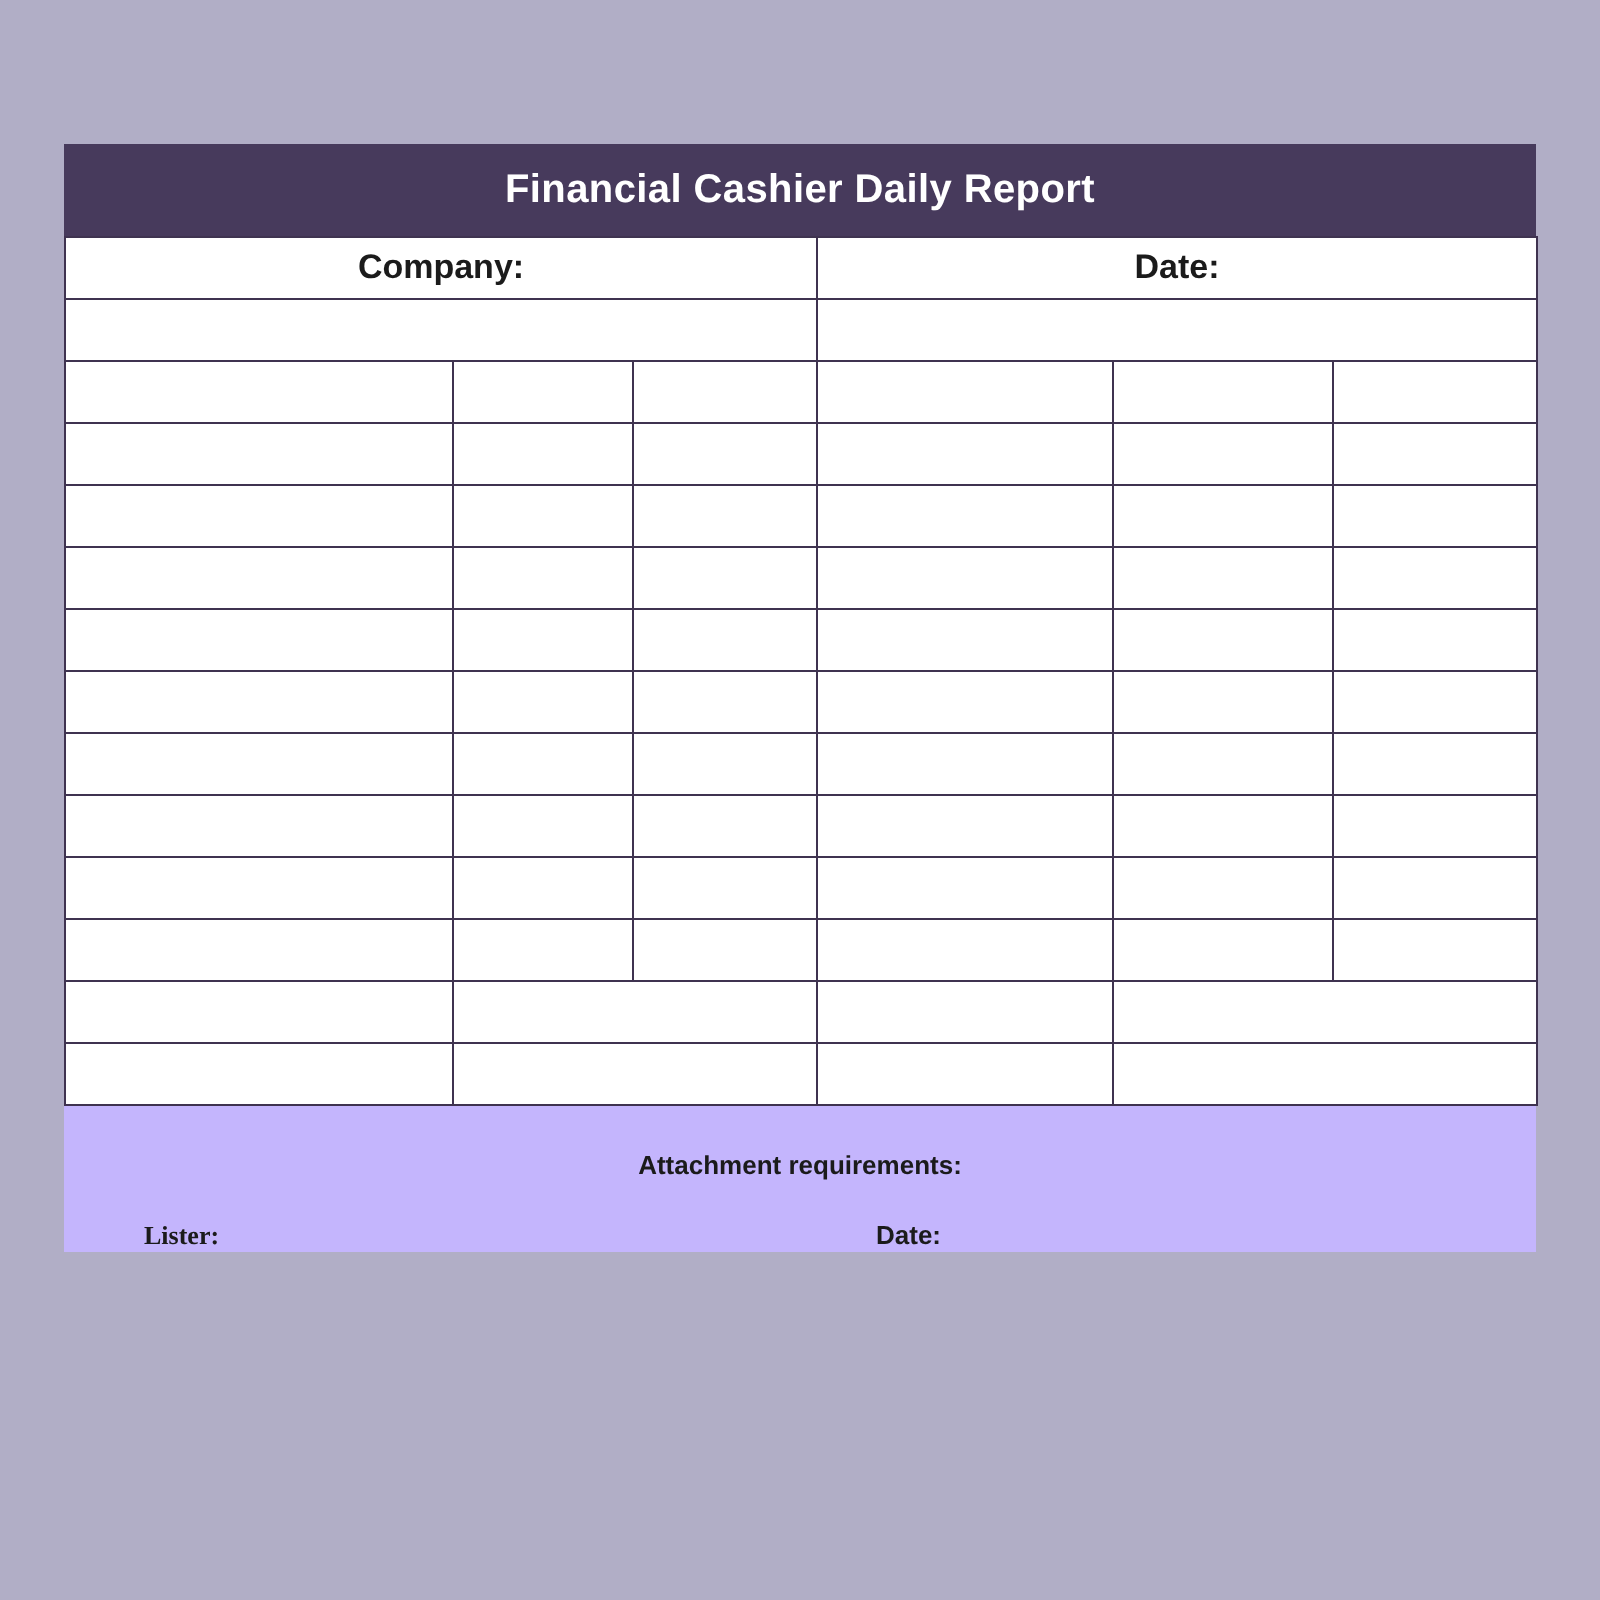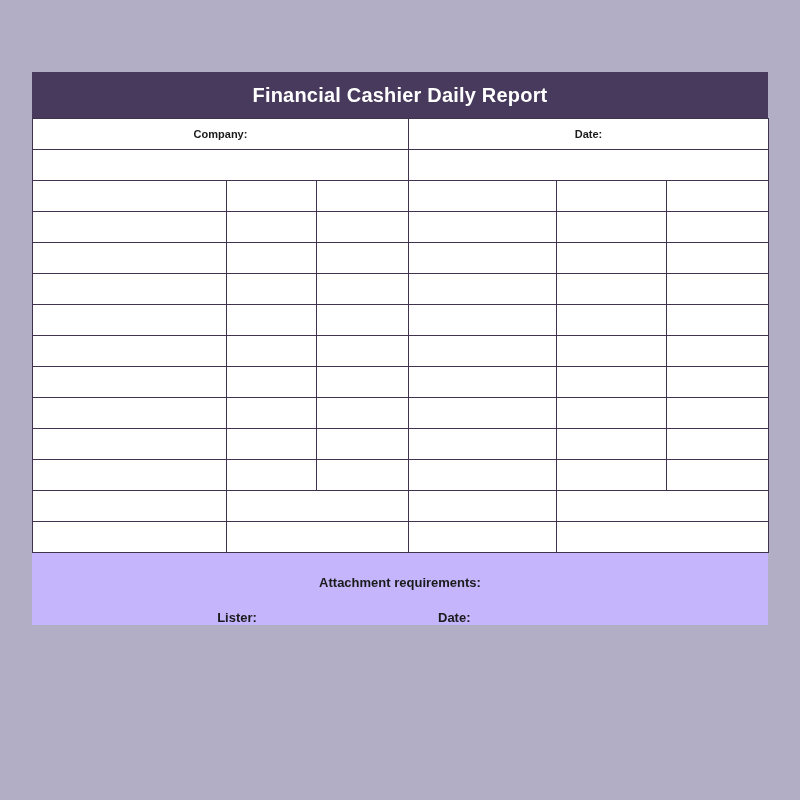--- a/index.html
+++ b/index.html
@@ -64,21 +64,21 @@
     border: 1px solid #473a5c;
   }
   td.hdr {
     background: #473a5c;
     color: #ffffff;
     border: 1px solid #5d4f72;
     font-size: 13px;
   }
   td.label {
     font-weight: bold;
-    font-size: 11px;
+    font-size: 17px;
     background: #ffffff;
     border: none;
   }
   .row-empty td {
     height: 30px;
   }
   .footer {
     position: relative;
     background: #c4b5fd;
   }
@@ -94,21 +94,21 @@
     padding-top: 20px;
     font-weight: bold;
     font-size: 13px;
     color: #1b1b1b;
   }
   .sig-cell {
     flex: 1 1 0;
     text-align: center;
   }
   .sig-cell.first { text-align: left; padding-left: 62px; }
-  .sig-cell.second { text-align: center; padding-left: 40px; }
+  .sig-cell.second { text-align: left; padding-left: 40px; font-family: Liberation Serif, serif; }
   .sig-cell.third { text-align: left; padding-left: 36px; }
 </style>
 </head>
 <body>
 
 <div class="page">
 
   <div class="title-bar">
     <span>Financial Cashier Daily Report</span>
   </div>

